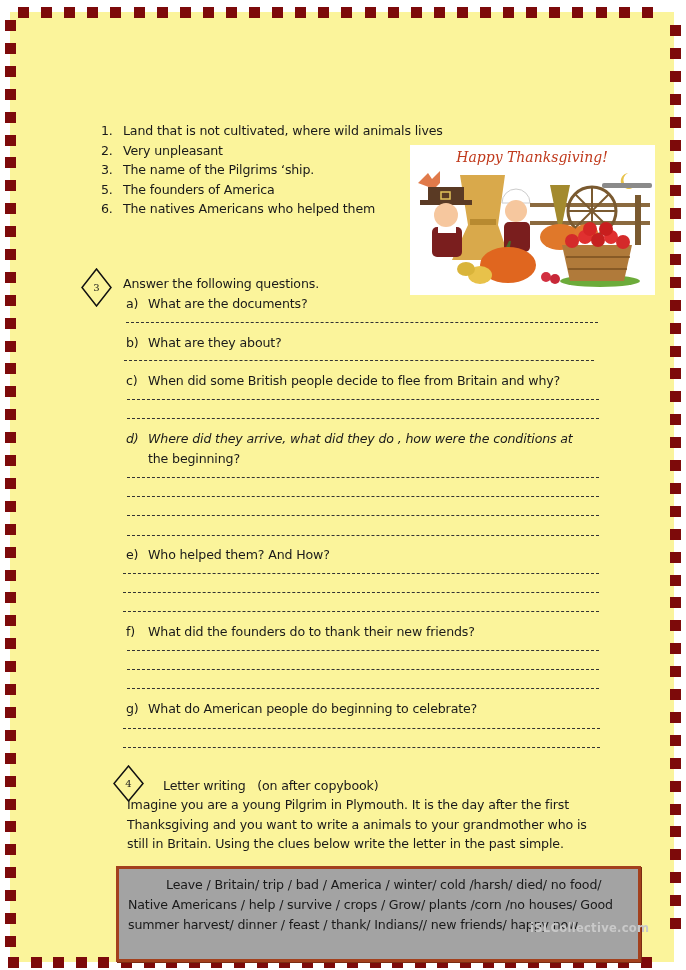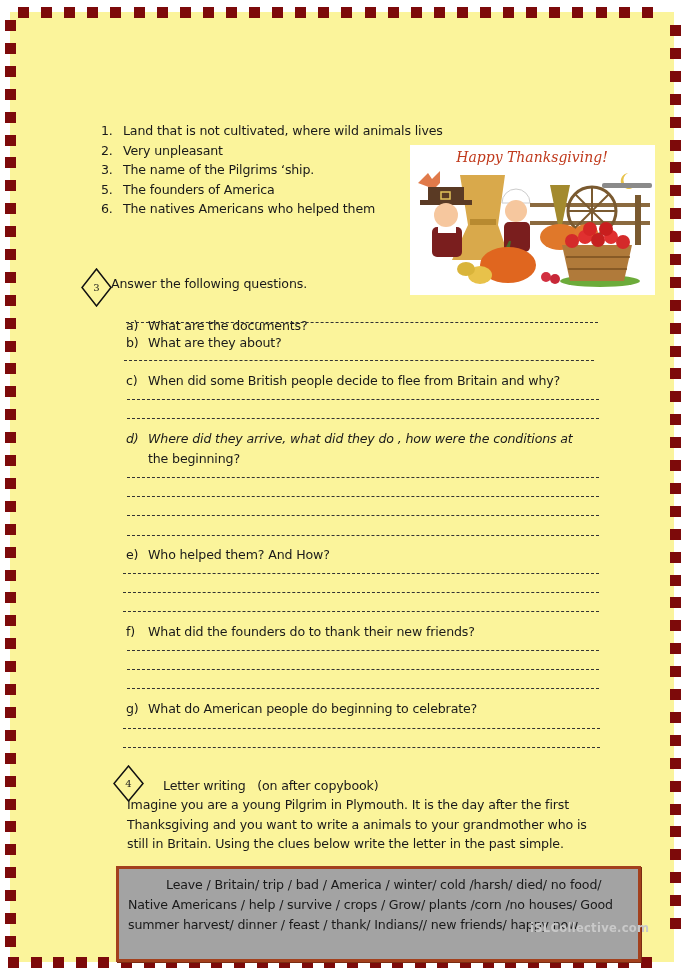--- a/index.html
+++ b/index.html
@@ -237,23 +237,23 @@
     <circle cx="145" cy="134" r="5" fill="#c82838"></circle>
   </svg>
 </div>
 
 <div class="diamond" style="left:81px; top:268px; width:31px; height:39px;">
   <svg width="31" height="39" viewBox="0 0 31 39">
       <polygon points="15.5,1 30,19.5 15.5,38 1,19.5" fill="none" stroke="#111" stroke-width="1.5"></polygon>
     </svg>
   <span>3</span>
 </div>
-<div class="abs txt" style="left:111px; top:274px;">Answer the following questions.</div>
-
-<div class="abs txt" style="left:126px; top:294px;margin-top:22px;"><span class="num">a)</span><span>What are the documents?</span></div>
+<div class="abs txt" style="left:123px; top:274px;">Answer the following questions.</div>
+
+<div class="abs txt" style="left:126px; top:294px;"><span class="num">a)</span><span>What are the documents?</span></div>
 <div class="dash" style="left:126px; top:322px; width:472px;"></div>
 
 <div class="abs txt" style="left:126px; top:333px;"><span class="num">b)</span><span>What are they about?</span></div>
 <div class="dash" style="left:124px; top:360px; width:470px;"></div>
 
 <div class="abs txt" style="left:126px; top:371px;"><span class="num">c)</span><span>When did some British people decide to flee from Britain and why?</span></div>
 <div class="dash" style="left:127px; top:399px; width:472px;"></div>
 <div class="dash" style="left:127px; top:418px; width:472px;"></div>
 
 <div class="abs txt" style="left:126px; top:429px;font-style:italic;"><span class="num">d)</span><span>Where did they arrive, what did they do , how were the conditions at</span></div>

